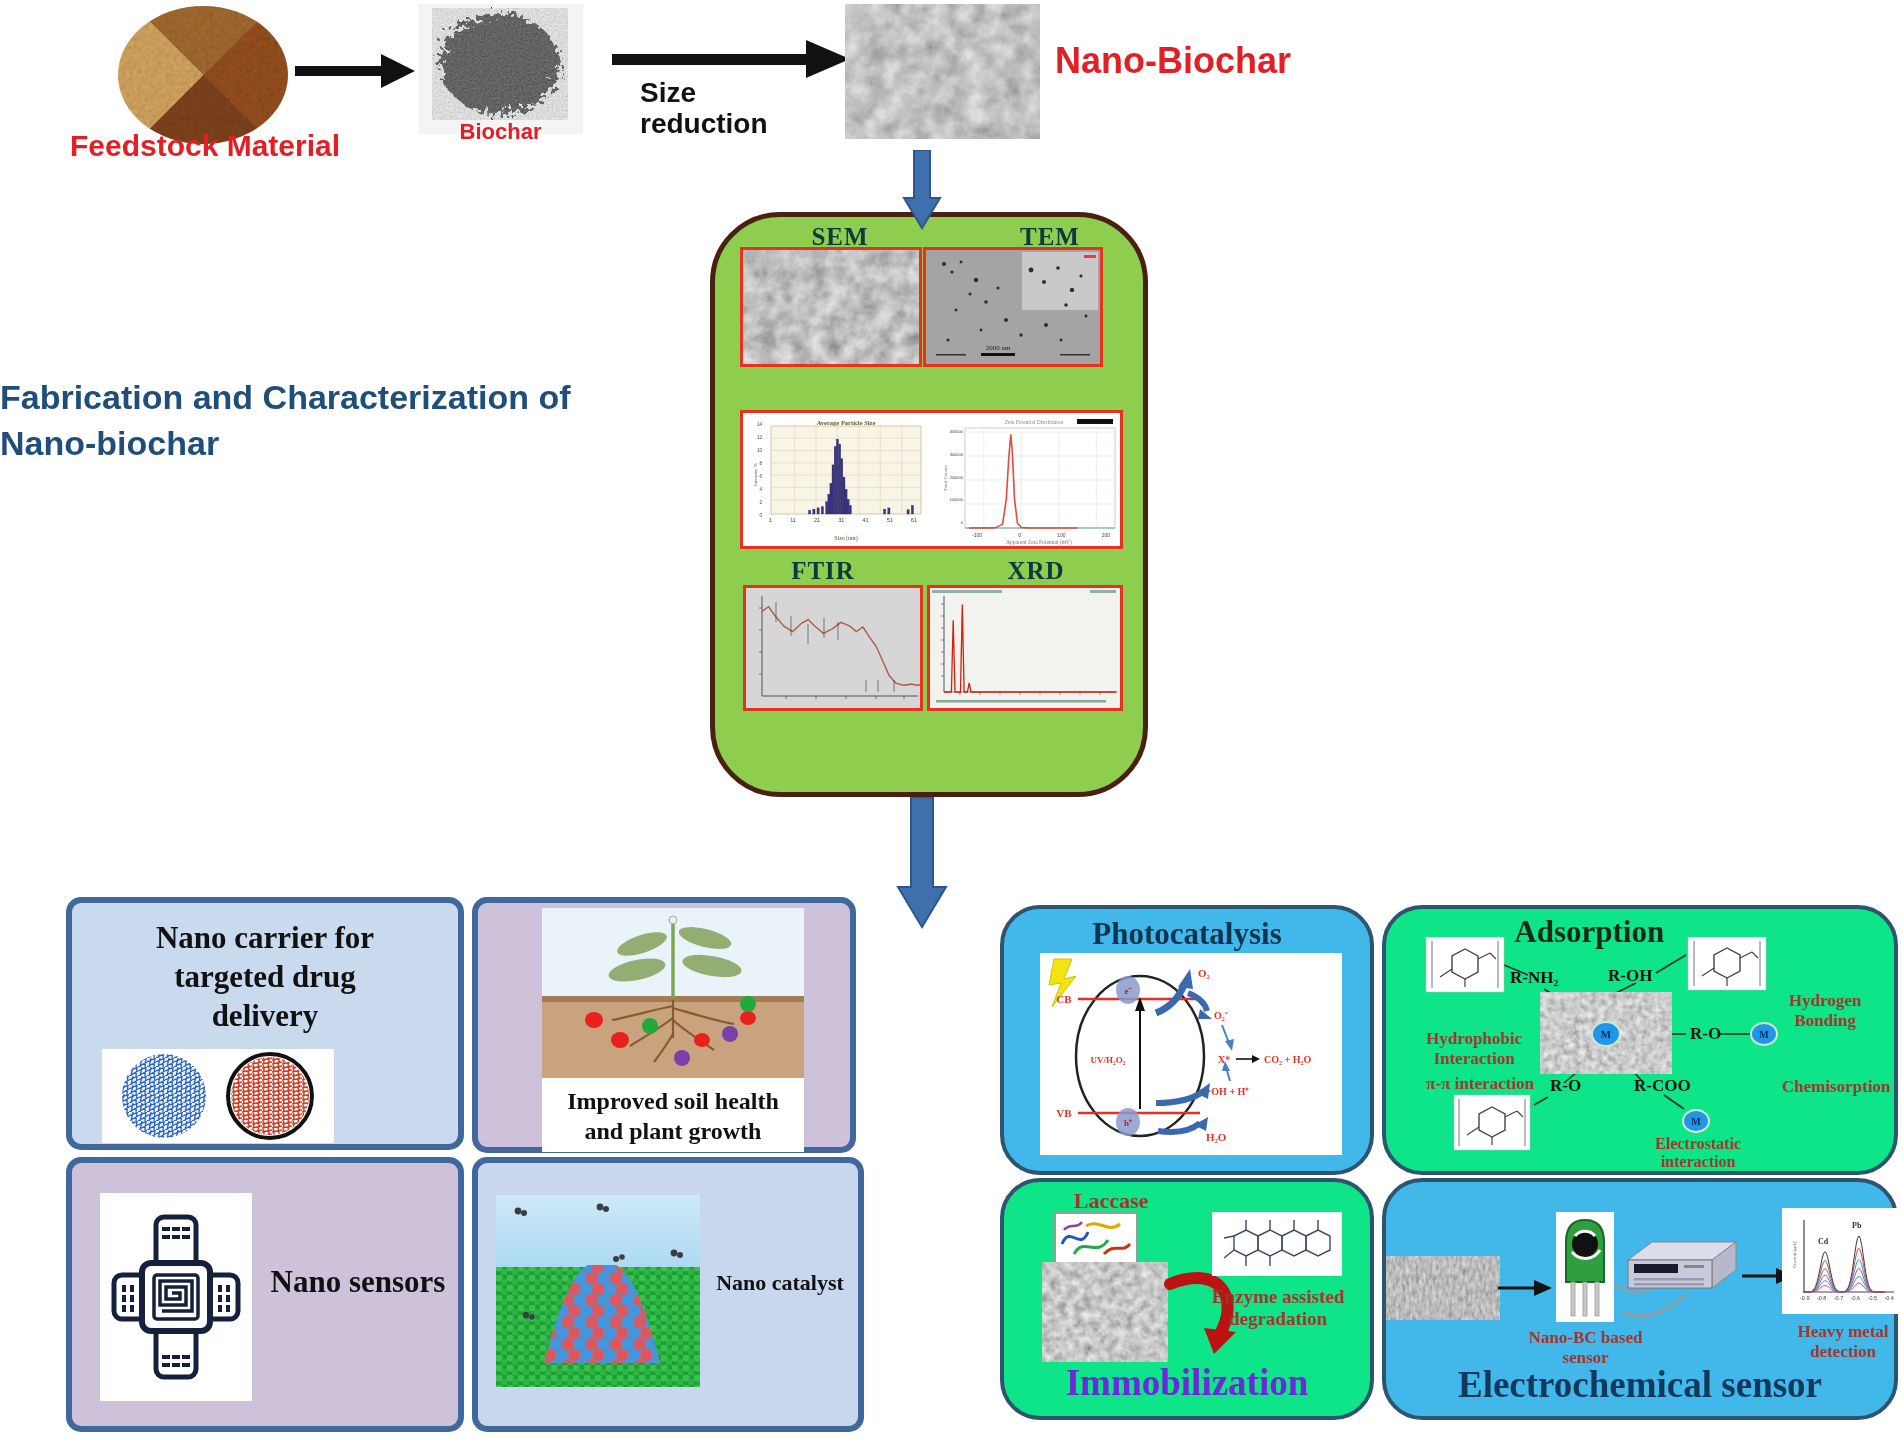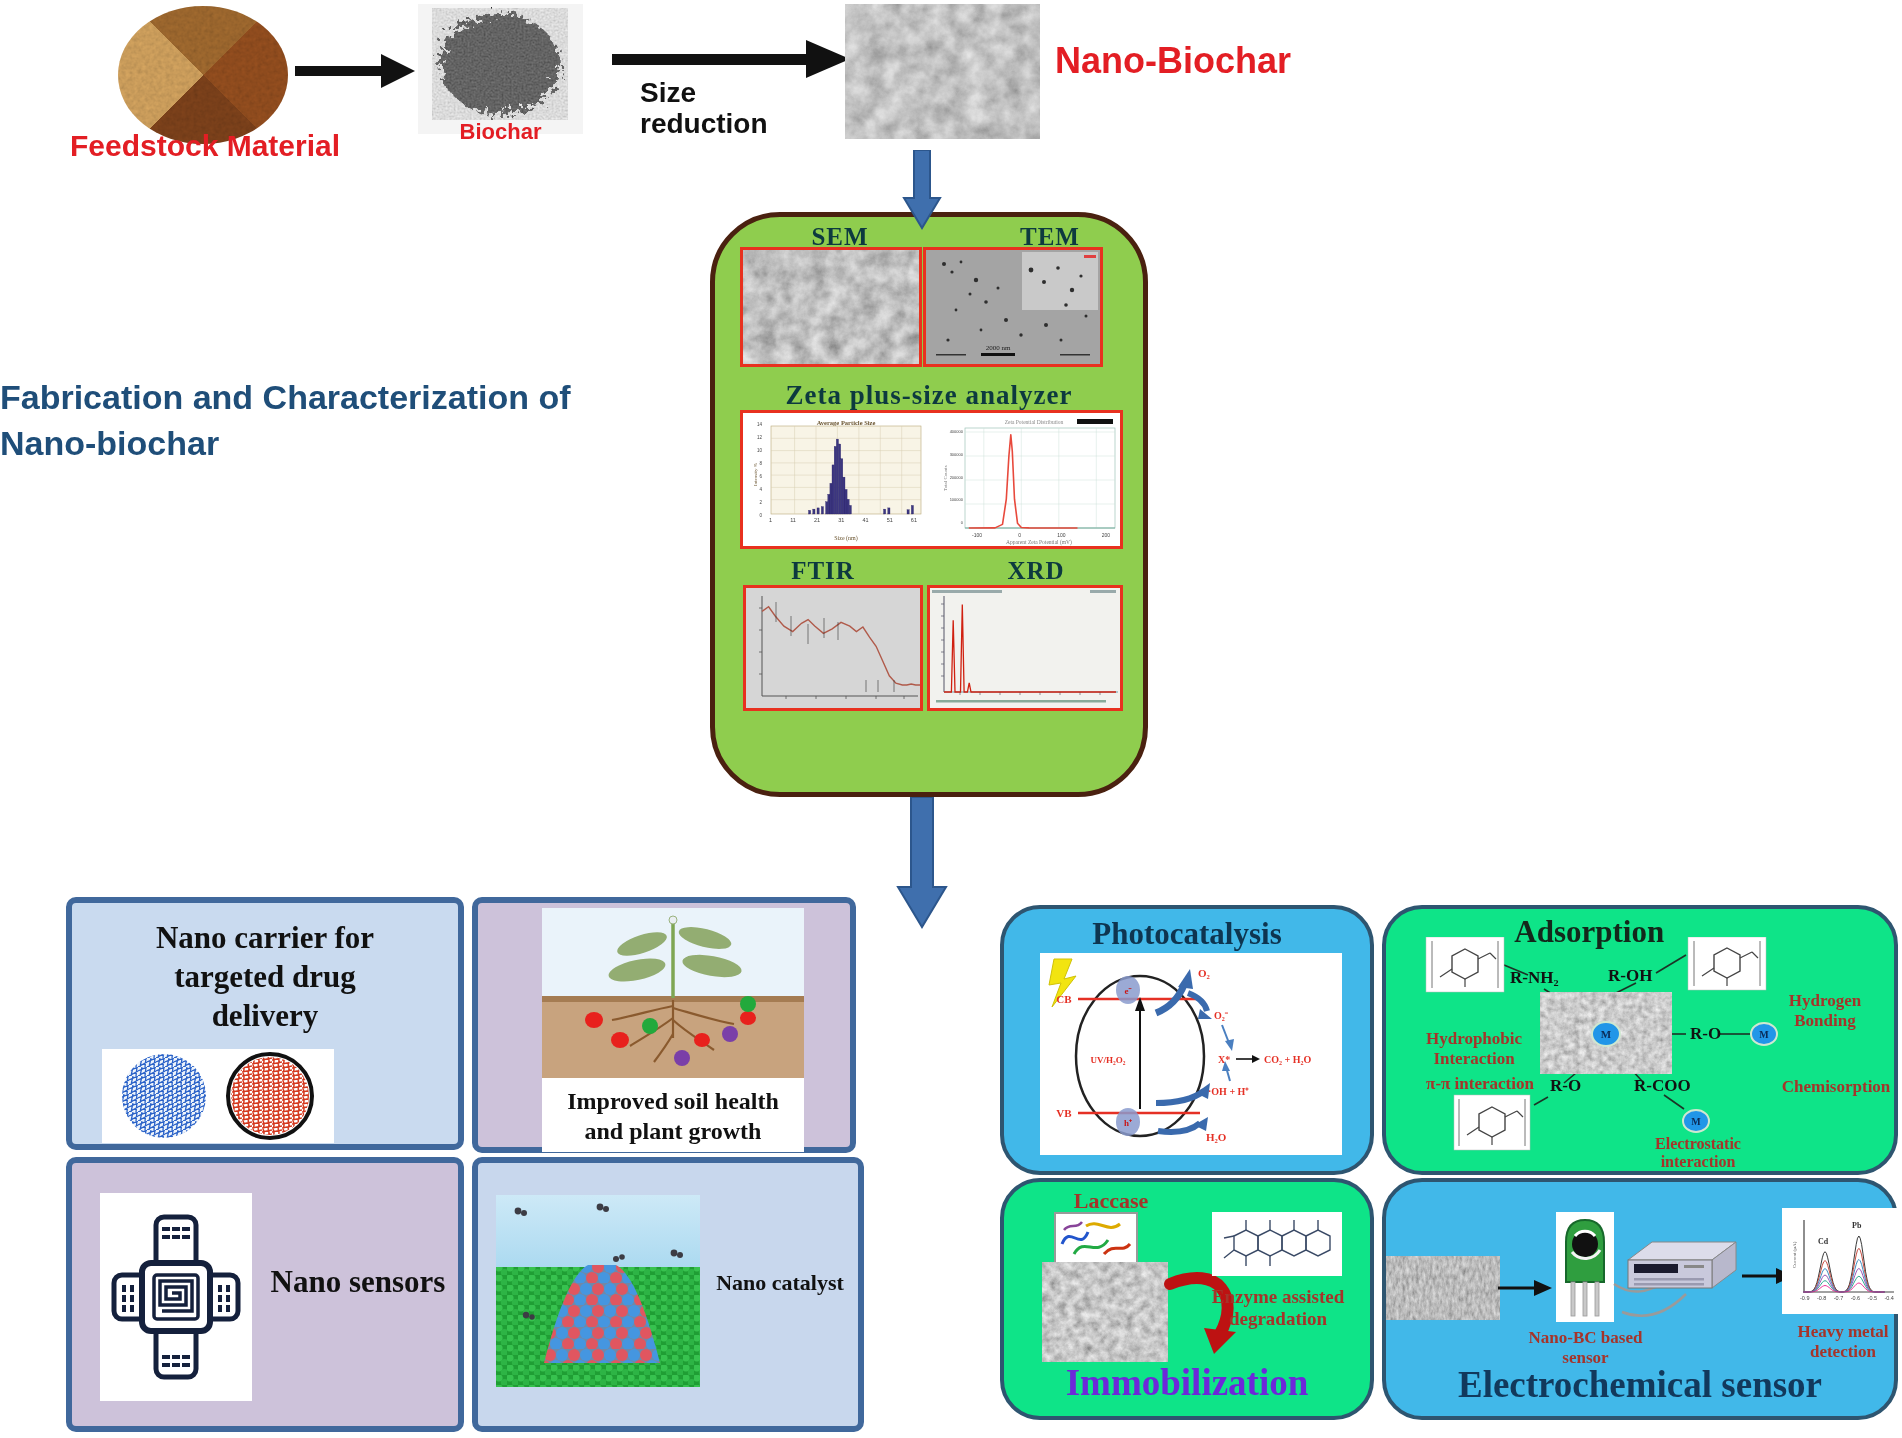--- a/index.html
+++ b/index.html
@@ -6,21 +6,21 @@
 body{font-family:"Liberation Sans",sans-serif;background:#fff}
 #stage{position:relative;width:1902px;height:1438px;background:#fff;overflow:hidden}
 .abs{position:absolute}
 svg text{font-family:"Liberation Serif",serif}
 .red-flow-label{color:#e31e24;font-weight:bold;text-align:center;line-height:1.05}
 .black-flow-label{color:#111;font-weight:bold;text-align:left;line-height:1.1}
 .fab-title{color:#1f4e79;font-weight:bold;font-size:34px;line-height:1.35}
 .char-label{font-family:"Liberation Serif",serif;font-weight:bold;font-size:25px;color:#0d3a3f;text-align:center;letter-spacing:1px}
 .greenbox{background:#8fcd4e;border:5px solid #4a2110;border-radius:70px}
 .redpanel{border:3px solid #e8311f;background:#fff;overflow:hidden}
-.lbox{border:6px solid #40689c;border-radius:10px}
+.lbox{border:6px solid #40689c;border-radius:15px}
 .rbox{border:4px solid #2e5570;border-radius:40px}
 .box-title{font-family:"Liberation Serif",serif;font-weight:bold;text-align:center;color:#111;line-height:1.25}
 .darkred{color:#a5342a;font-family:"Liberation Serif",serif;font-weight:bold;text-align:center;line-height:1.15}
 .tickrow{display:flex;justify-content:space-between;color:#444}
 .tickrow span{text-align:center}
 .tickcol{display:flex;flex-direction:column-reverse;justify-content:space-between;color:#444;text-align:right}
 .whitepanel{background:#fff;position:absolute}
 </style>
 </head>
 <body>
@@ -146,21 +146,20 @@
             <circle cx="140" cy="55" r="1.8"></circle>
             <circle cx="160" cy="66" r="1.5"></circle>
         </g>
         <rect x="55" y="103" width="34" height="3" fill="#111"></rect>
         <rect x="10" y="104" width="30" height="1.5" fill="#333"></rect>
         <rect x="134" y="104" width="30" height="1.5" fill="#333"></rect>
         <text x="72" y="100" font-size="7" fill="#222" text-anchor="middle">2000 nm</text>
       </svg>
     </div>
 
-    <div class="abs char-label" style="left:0;top:163px;width:100%;font-size:27px">Zeta plus-size analyzer</div>
 
     <div class="abs redpanel" style="left:25px;top:193px;width:383px;height:139px">
 
       <svg class="abs" style="left:8px;top:3px" width="185" height="127">
         <text x="95" y="9" font-size="6.5" fill="#6b5530" text-anchor="middle" font-weight="bold">Average Particle Size</text>
         <rect x="20" y="10" width="150" height="88" fill="#f8f4e6" stroke="#b8a878" stroke-width="0.6"></rect>
         <g stroke="#d8cfb2" stroke-width="0.5">
           <line x1="20" y1="22.3" x2="170" y2="22.3"></line>
             <line x1="20" y1="34.6" x2="170" y2="34.6"></line>
           <line x1="20" y1="46.9" x2="170" y2="46.9"></line>

